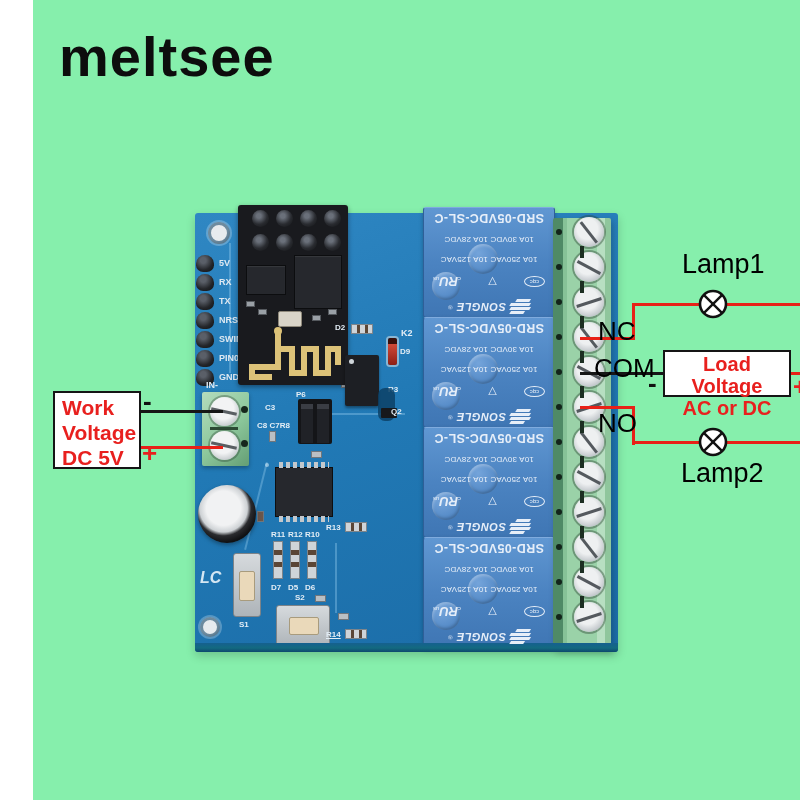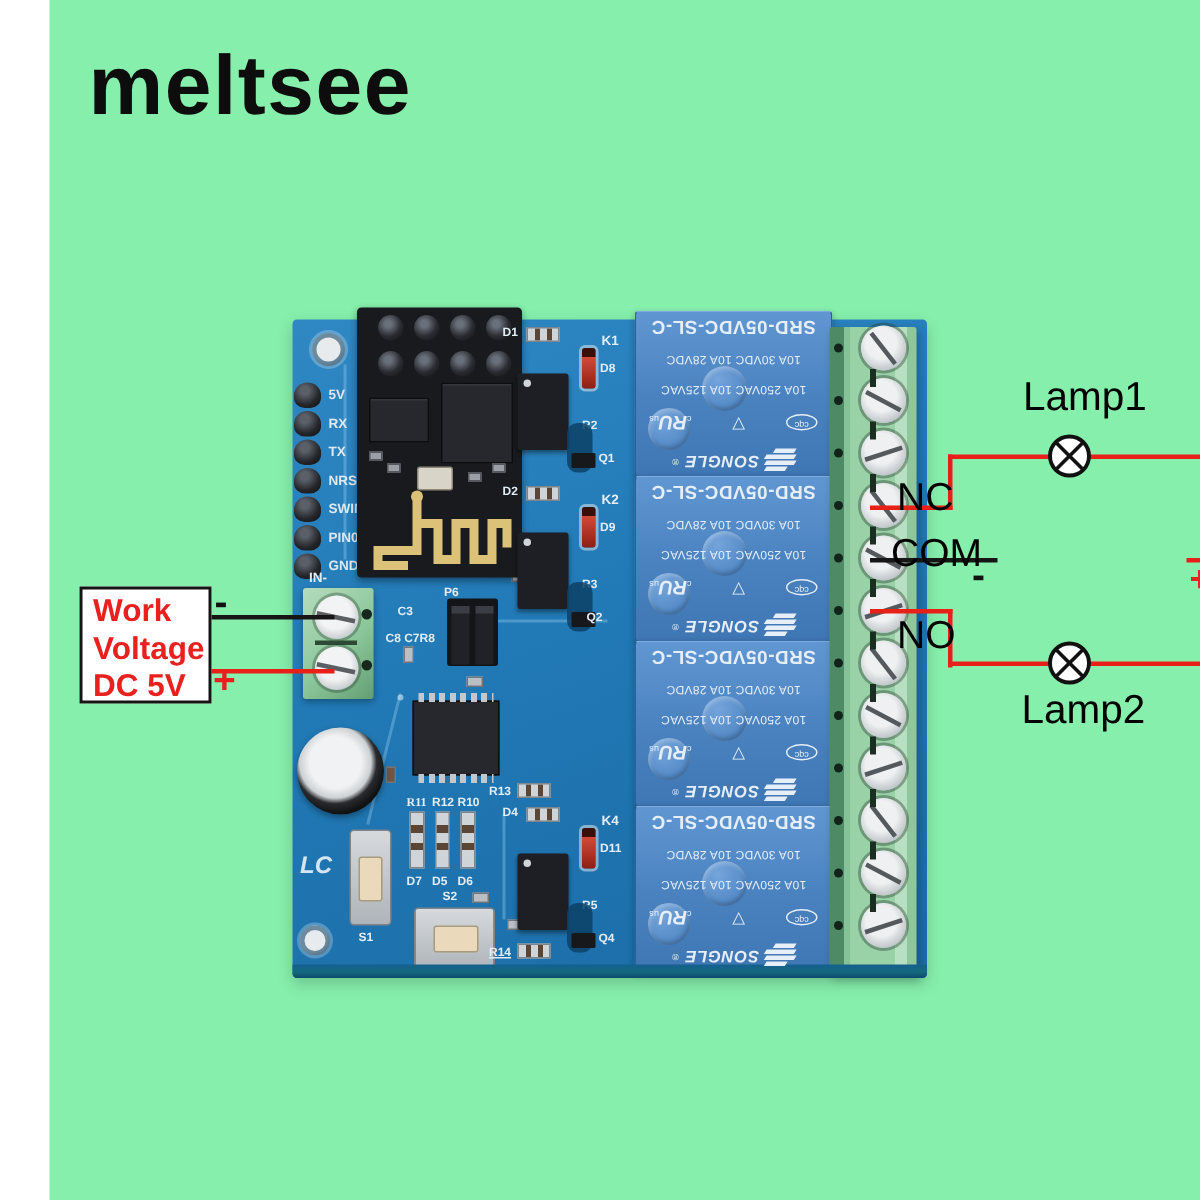--- a/index.html
+++ b/index.html
@@ -230,69 +230,45 @@
     <div class="sw s1">
         <i></i>
       </div>
     <span class="silk" style="left:44px;top:407px;">S1</span>
     <div class="sw s2">
         <i></i>
       </div>
     <span class="silk" style="left:100px;top:380px;">S2</span>
     <div class="lc">LC</div>
 
-    <span class="silk" style="left:76px;top:317px;font-family:Liberation Serif, serif;">R11</span>
+    <span class="silk" style="left:76px;top:317px;">R11</span>
     <span class="silk" style="left:93px;top:317px;">R12</span>
     <span class="silk" style="left:110px;top:317px;">R10</span>
     <div class="resv" style="left:78px;top:328px;"></div>
     <div class="resv" style="left:95px;top:328px;"></div>
     <div class="resv" style="left:112px;top:328px;"></div>
     <span class="silk" style="left:76px;top:370px;">D7</span>
     <span class="silk" style="left:93px;top:370px;">D5</span>
     <span class="silk" style="left:110px;top:370px;">D6</span>
     <span class="silk" style="left:131px;top:310px;">R13</span>
     <div class="resh" style="left:150px;top:309px;"></div>
     <span class="silk" style="left:131px;top:417px;text-decoration:underline;">R14</span>
     <div class="resh" style="left:150px;top:416px;"></div>
 
-    <div class="channel" style="top:13px;">
-      <span class="silk" style="left:140px;top:-9px;">D1</span>
-      <div class="resh" style="left:156px;top:-8px;"></div>
-      <span class="silk" style="left:206px;top:-4px;font-size:9px;">K1</span>
-      <div class="diode"></div>
-      <span class="silk" style="left:205px;top:15px;">D8</span>
-      <div class="opto"></div>
-      <span class="silk" style="left:193px;top:53px;">R2</span>
-      <div class="hex"></div>
-      <div class="qbody"></div>
-      <span class="silk" style="left:204px;top:75px;">Q1</span>
-    </div>
     <div class="channel" style="top:119px;">
       <span class="silk" style="left:140px;top:-9px;">D2</span>
       <div class="resh" style="left:156px;top:-8px;"></div>
       <span class="silk" style="left:206px;top:-4px;font-size:9px;">K2</span>
       <div class="diode"></div>
       <span class="silk" style="left:205px;top:15px;">D9</span>
       <div class="opto"></div>
       <span class="silk" style="left:193px;top:53px;">R3</span>
       <div class="hex"></div>
       <div class="qbody"></div>
       <span class="silk" style="left:196px;top:75px;">Q2</span>
-    </div>
-    <div class="channel" style="top:333px;">
-      <span class="silk" style="left:140px;top:-9px;">D4</span>
-      <div class="resh" style="left:156px;top:-8px;"></div>
-      <span class="silk" style="left:206px;top:-4px;font-size:9px;">K4</span>
-      <div class="diode"></div>
-      <span class="silk" style="left:205px;top:15px;">D11</span>
-      <div class="opto"></div>
-      <span class="silk" style="left:193px;top:53px;">R5</span>
-      <div class="hex"></div>
-      <div class="qbody"></div>
-      <span class="silk" style="left:204px;top:75px;">Q4</span>
     </div>
 
     <div class="relay" style="top:-6px;">
       <span class="rcircle c1"></span>
       <span class="rcircle c2"></span>
       <div class="relay-face">
         <div class="r-songle">
           <span class="stripes">
               <i></i>
               <i></i>
@@ -440,20 +416,24 @@
   <svg class="lamp" style="left:664px;top:288px;" width="32" height="32">
     <circle cx="16" cy="16" r="13" fill="#fff" stroke="#111" stroke-width="2.6"></circle>
     <line x1="6.8" y1="6.8" x2="25.2" y2="25.2" stroke="#111" stroke-width="2.4"></line>
     <line x1="25.2" y1="6.8" x2="6.8" y2="25.2" stroke="#111" stroke-width="2.4"></line>
   </svg>
 
   <div class="biglab" style="left:565px;top:316px;">NC</div>
   <div class="biglab" style="left:561px;top:353px;">COM</div>
   <div class="biglab" style="left:565px;top:408px;">NO</div>
 
+  <div class="vbox loadbox">
+    <div>Load Voltage</div>
+    <div>AC or DC</div>
+  </div>
   <div class="sign blk" style="left:615px;top:368px;font-size:26px;">-</div>
   <div class="sign red" style="left:760px;top:373px;font-size:24px;">+</div>
 
   <svg class="lamp" style="left:664px;top:426px;" width="32" height="32">
     <circle cx="16" cy="16" r="13" fill="#fff" stroke="#111" stroke-width="2.6"></circle>
     <line x1="6.8" y1="6.8" x2="25.2" y2="25.2" stroke="#111" stroke-width="2.4"></line>
     <line x1="25.2" y1="6.8" x2="6.8" y2="25.2" stroke="#111" stroke-width="2.4"></line>
   </svg>
   <div class="biglab" style="left:648px;top:458px;font-size:27px;">Lamp2</div>
 

